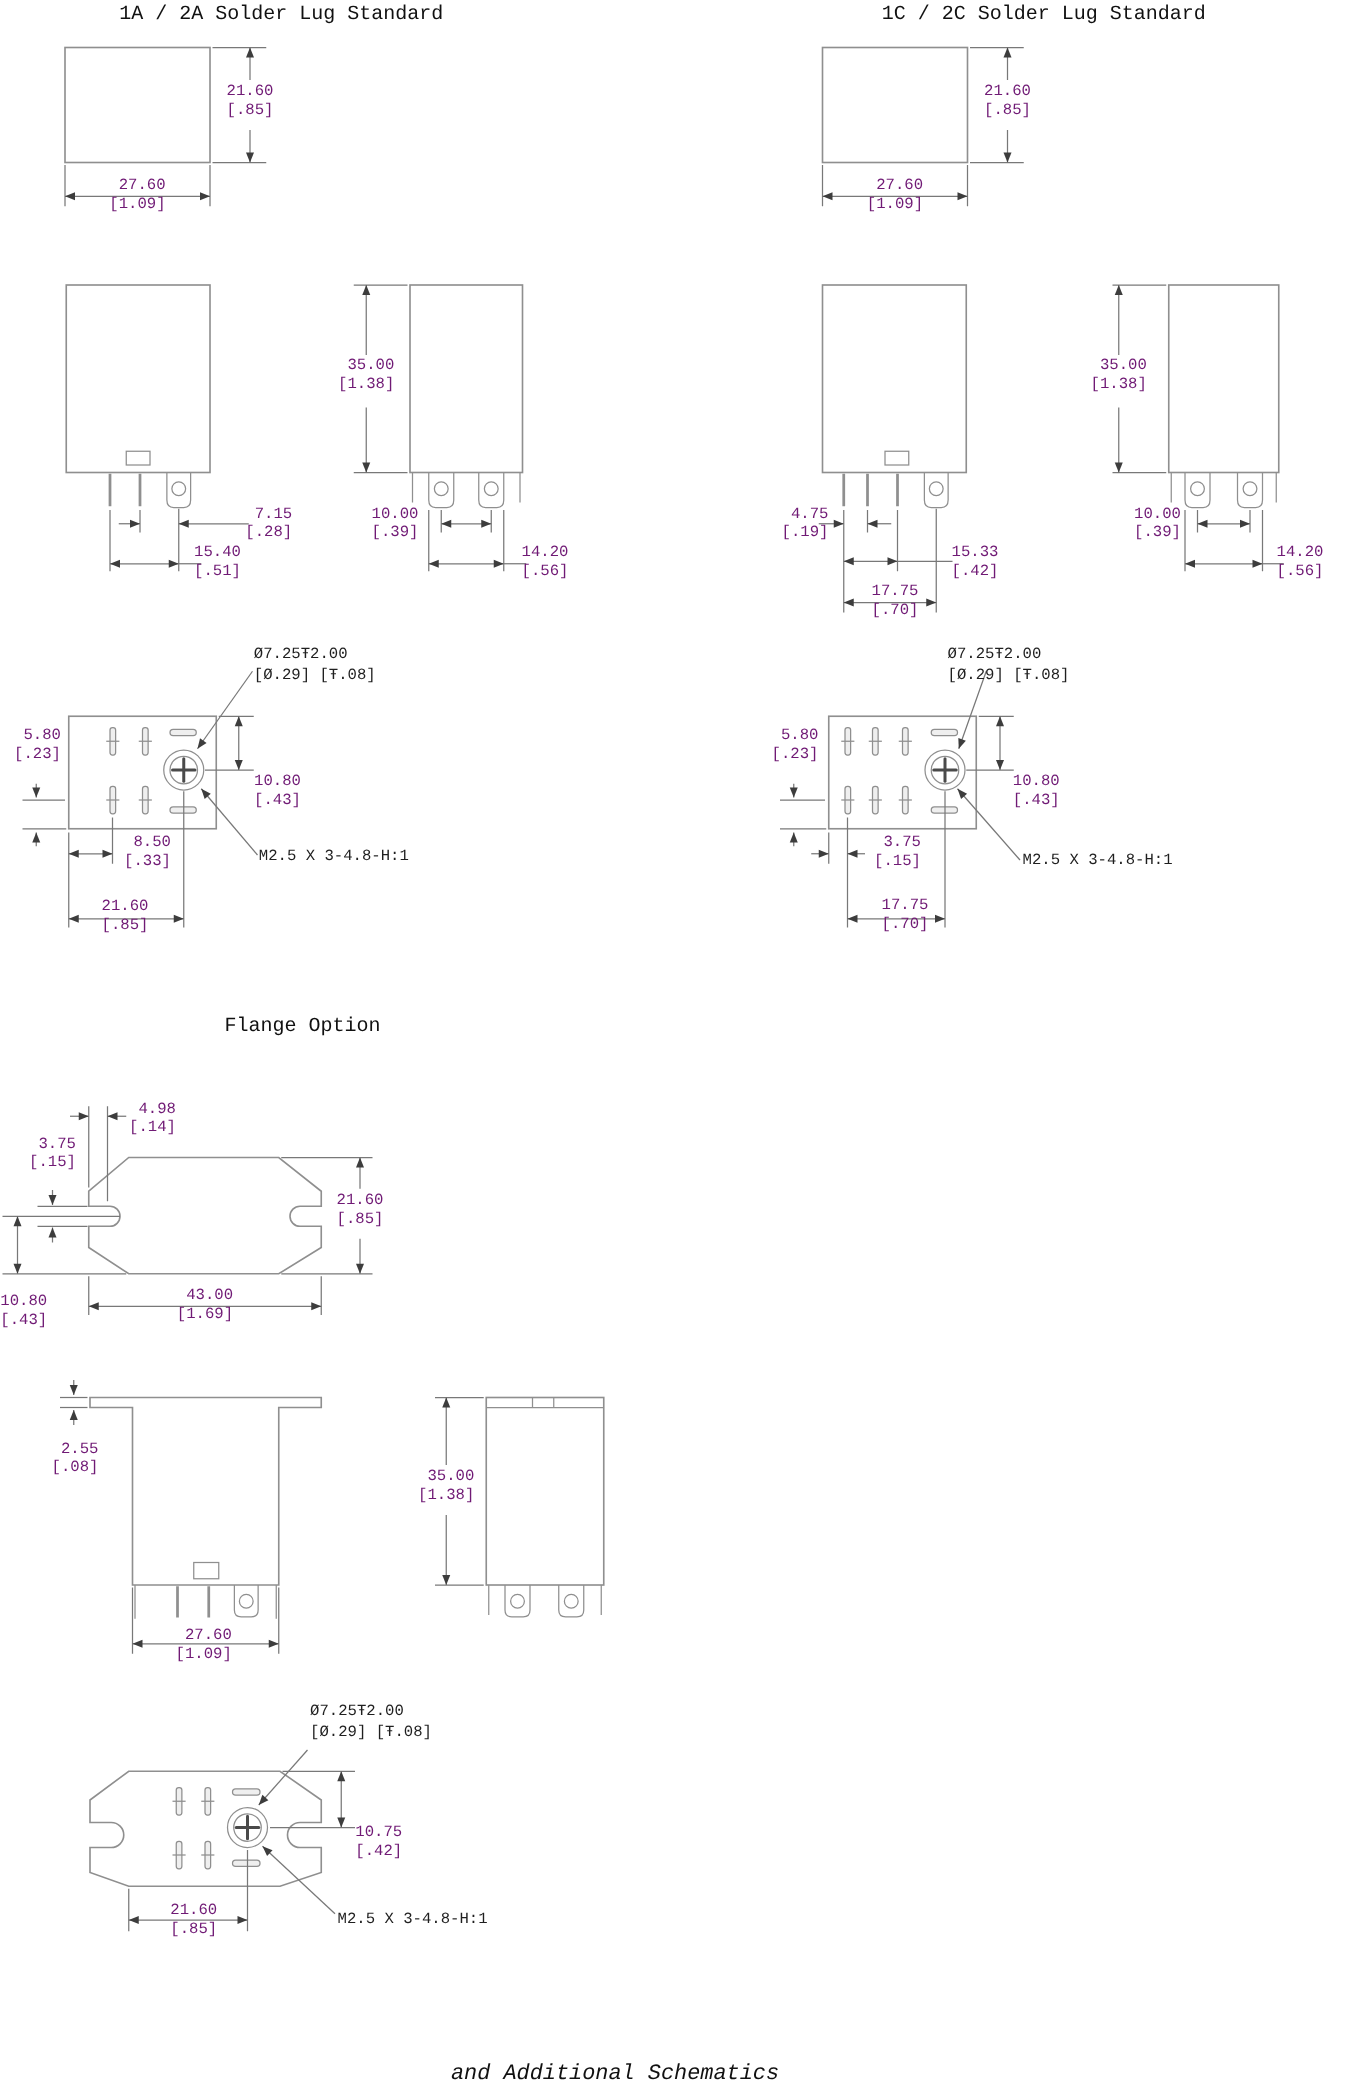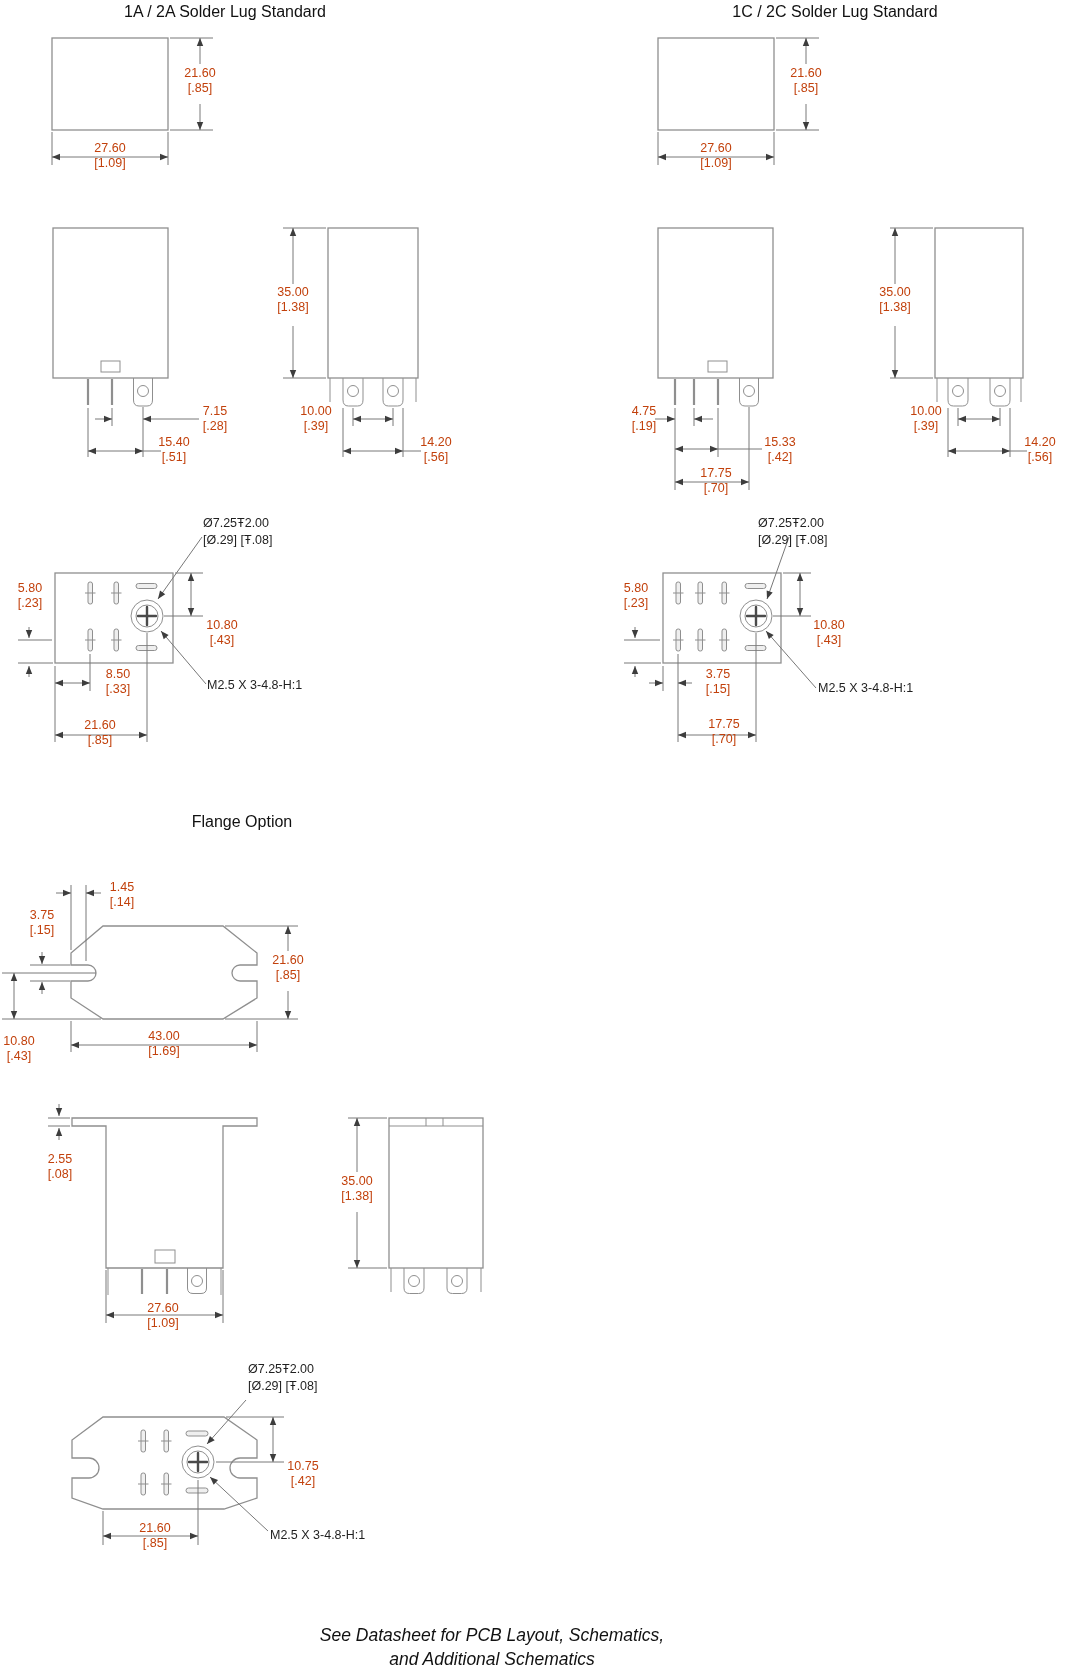--- a/index.html
+++ b/index.html
@@ -1,21 +1,21 @@
 <!DOCTYPE html>
 <html><head>
 <meta charset="utf-8">
 <style>
   *{margin:0;padding:0;box-sizing:border-box}
   html,body{background:#fff}
   .page{position:relative;width:1080px;height:1671px;background:#fff;
-        font-family:Liberation Sans, sans-serif;color:#1f1f1f;overflow:hidden}
+        font-family:Liberation Mono, monospace;color:#1f1f1f;overflow:hidden}
   .lw{position:absolute;left:0;top:0}
-  .lbl{position:absolute;font-size:12.5px;line-height:15px;text-align:center;
-       transform:translateX(-50%);white-space:nowrap;color:#c2410c}
+  .lbl{position:absolute;font-size:12.5px;line-height:15px;text-align:right;
+       transform:translateX(-50%);white-space:nowrap;color:#701a75}
   .lbl span{display:block}
   .note{position:absolute;font-size:12.5px;line-height:17px;text-align:left;white-space:nowrap;color:#1f1f1f}
   .note span{display:block}
   .title{position:absolute;font-size:16px;line-height:19px;transform:translateX(-50%);
          white-space:nowrap;color:#111}
   .footer{position:absolute;transform:translateX(-50%);font-style:italic;font-size:17.5px;
           line-height:22px;text-align:center;white-space:nowrap;color:#111}
   svg .ol{fill:none;stroke:#8f8f8f;stroke-width:1.3}
   svg .ol2{fill:none;stroke:#8f8f8f;stroke-width:1}
   svg .dl{fill:none;stroke:#787878;stroke-width:1}
@@ -395,21 +395,21 @@
     </div>
 <div class="note" style="left:818px;top:680px">
       <span>M2.5 X 3-4.8-H:1</span>
     </div>
 <div class="lbl" style="left:724px;top:717px">
       <span>17.75</span>
       <span>[.70]</span>
     </div>
 
 <div class="lbl" style="left:122px;top:880px">
-      <span>1.45</span>
+      <span>4.98</span>
       <span>[.14]</span>
     </div>
 <div class="lbl" style="left:42px;top:908px">
       <span>3.75</span>
       <span>[.15]</span>
     </div>
 <div class="lbl" style="left:288px;top:953px">
       <span>21.60</span>
       <span>[.85]</span>
     </div>
@@ -442,16 +442,15 @@
       <span>[.42]</span>
     </div>
 <div class="lbl" style="left:155px;top:1521px">
       <span>21.60</span>
       <span>[.85]</span>
     </div>
 <div class="note" style="left:270px;top:1527px">
       <span>M2.5 X 3-4.8-H:1</span>
     </div>
 
-<div class="footer" style="left:492px;top:1624px">See Datasheet for PCB Layout, Schematics,</div>
 <div class="footer" style="left:492px;top:1648px">and Additional Schematics</div>
 
 </div>
 
 </body></html>

